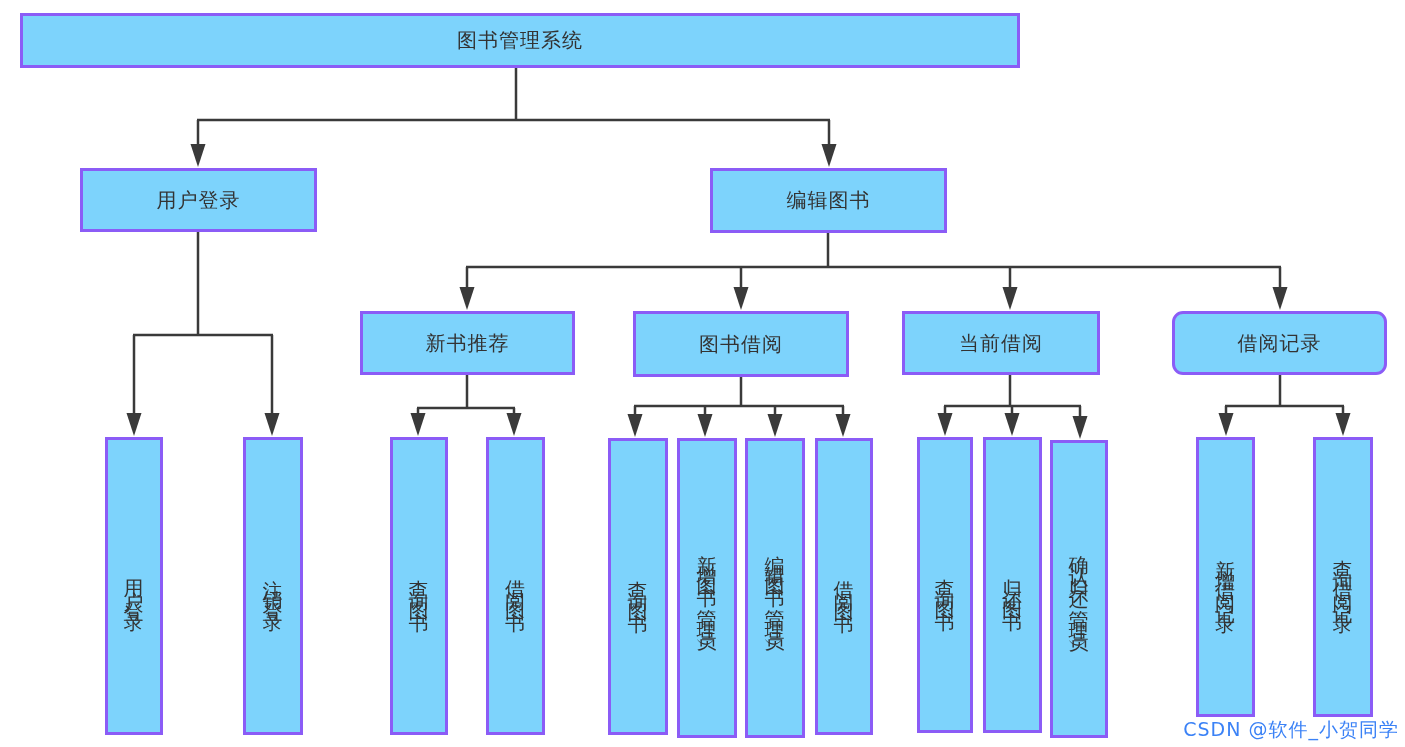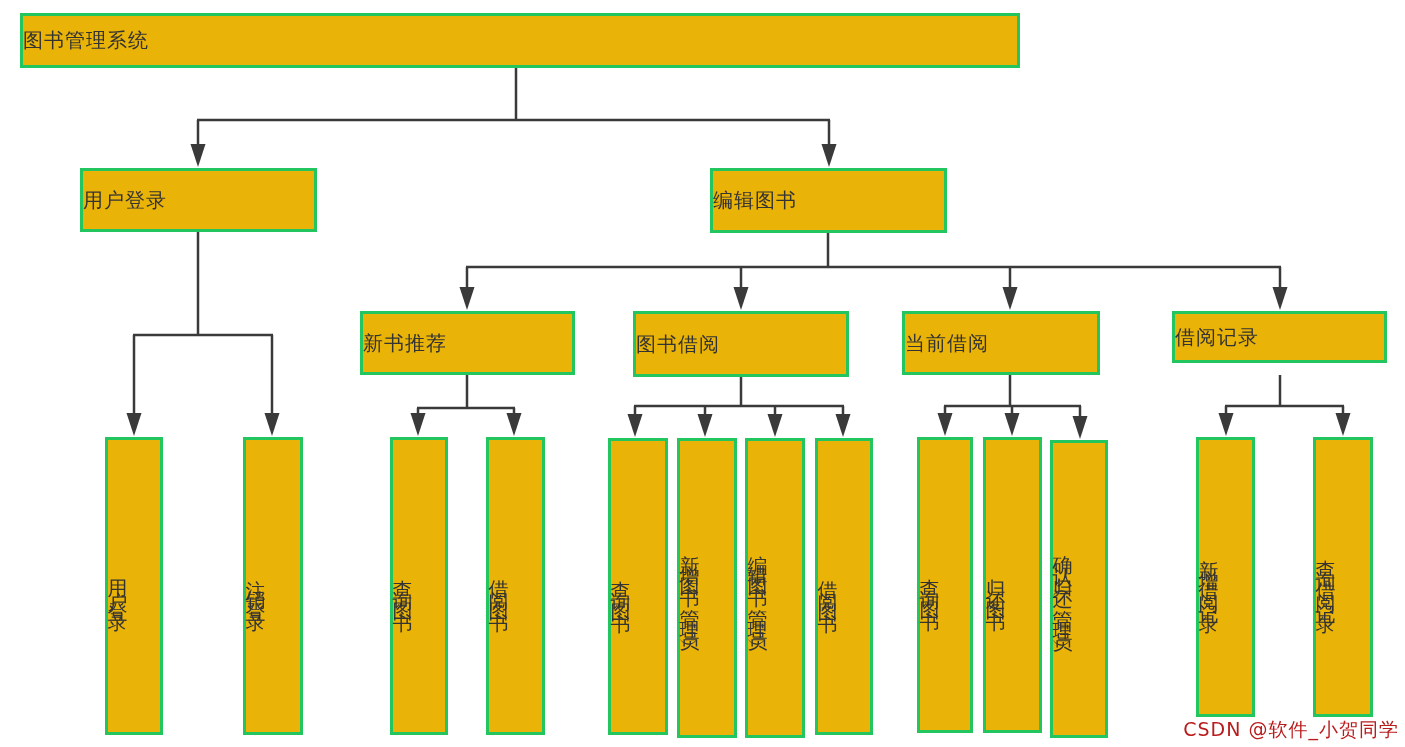--- a/index.html
+++ b/index.html
@@ -19,44 +19,44 @@
   #connector-svg {
     position: absolute;
     left: 0; top: 0;
     width: 1405px;
     height: 747px;
     pointer-events: none;
   }
   .node {
     position: absolute;
     box-sizing: border-box;
-    background: #eab308;
-    border: 3px solid #22c55e;
+    background: #7dd3fc;
+    border: 3px solid #8b5cf6;
     display: flex;
     align-items: center;
-    justify-content: flex-start;
+    justify-content: center;
     z-index: 2;
   }
   .node.h span {
     font-size: 20px;
     letter-spacing: 1px;
     white-space: nowrap;
   }
   .node.v span {
     writing-mode: vertical-rl;
     font-size: 20px;
     letter-spacing: 11px;
     line-height: 1;
   }
   #watermark {
     position: absolute;
     right: 6px;
     bottom: 4px;
     font-size: 19px;
-    color: #b91c1c;
+    color: #3b82f6;
     letter-spacing: 1px;
     z-index: 3;
     white-space: nowrap;
   }
 </style>
 </head>
 <body>
 
 <div id="canvas">
 
@@ -128,21 +128,21 @@
 
   <div class="node h" style="left:633px; top:311px; width:216px; height:66px;">
     <span>图书借阅</span>
   </div>
   <div class="node h" style="left:360px; top:311px; width:215px; height:64px;">
     <span>新书推荐</span>
   </div>
   <div class="node h" style="left:902px; top:311px; width:198px; height:64px;">
     <span>当前借阅</span>
   </div>
-  <div class="node h" style="left:1172px; top:311px; width:215px; height:52px;">
+  <div class="node h" style="left:1172px; top:311px; width:215px; height:64px;border-radius:11px;">
     <span>借阅记录</span>
   </div>
 
   <div class="node v" style="left:105px; top:437px; width:58px; height:298px;">
     <span>用户登录</span>
   </div>
   <div class="node v" style="left:243px; top:437px; width:60px; height:298px;">
     <span>注销登录</span>
   </div>
 

